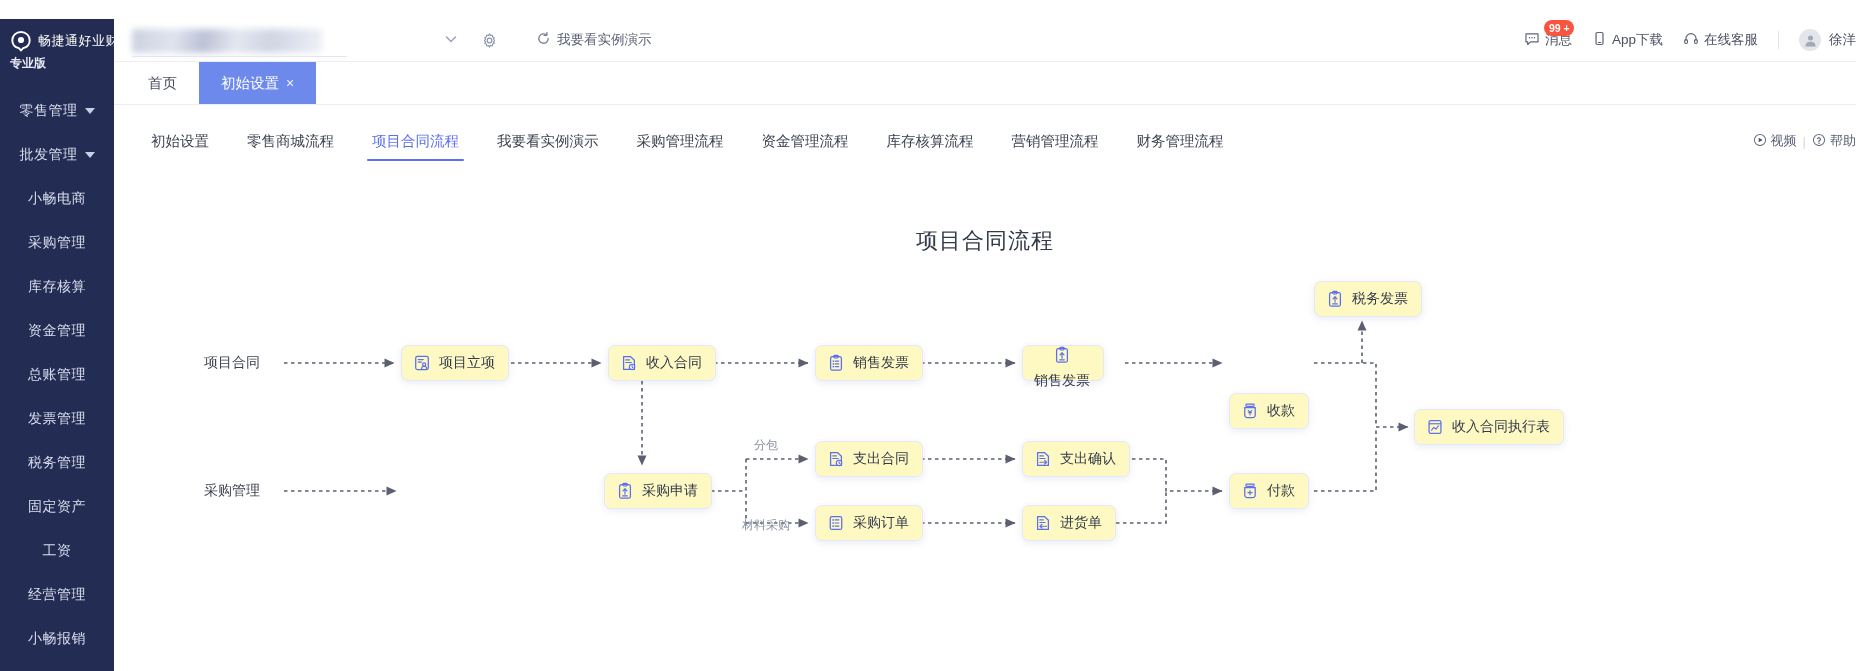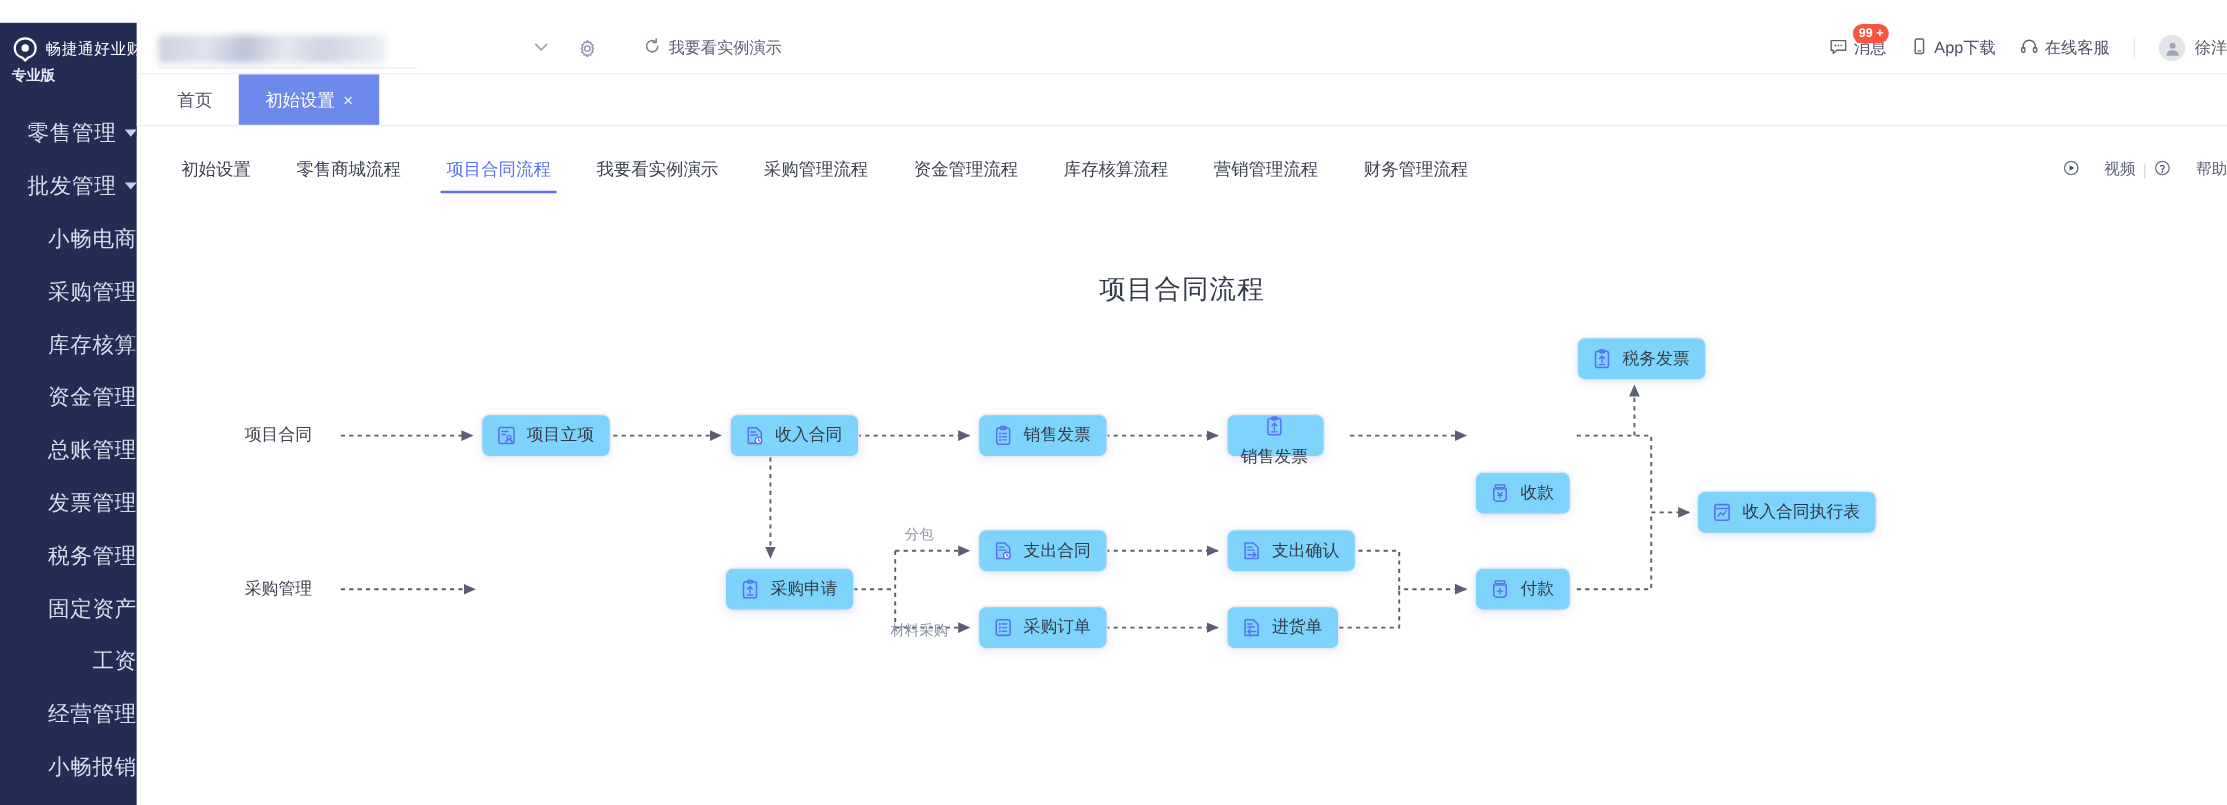--- a/index.html
+++ b/index.html
@@ -15,22 +15,22 @@
     position:absolute; left:0; top:19px; width:114px; height:652px;
     background:#232c52; color:#fff;
   }
   .logo-box{ height:62px; display:flex; flex-direction:column; justify-content:center; padding-left:8px; position:relative;}
   .logo-row{ display:flex; align-items:center; gap:4px;}
   .logo-mark{ width:26px;height:26px;flex:0 0 26px; display:flex;align-items:center;justify-content:center;}
   .logo-text{ font-size:13px; letter-spacing:.5px; white-space:nowrap; color:#fff; font-weight:500;}
   .logo-sub{ font-size:12px; color:#e9ecf7; margin-top:1px; padding-left:2px; font-weight:600;}
   .nav{ margin-top:8px; }
   .nav-item{
-    height:44px; display:flex; align-items:center; justify-content:flex-end;
-    font-size:18px; color:#d9deef; letter-spacing:.5px; cursor:pointer;
+    height:44px; display:flex; align-items:center; justify-content:center;
+    font-size:14px; color:#d9deef; letter-spacing:.5px; cursor:pointer;
     position:relative;
   }
   .nav-item .caret{
     margin-left:7px; width:0;height:0;border-left:5px solid transparent;
     border-right:5px solid transparent;border-top:6px solid #c9cfe6;
   }
 
   
   .topbar{
     position:absolute; left:114px; top:19px; right:0; height:43px;
@@ -85,36 +85,36 @@
   }
   .subtab.active{ color:#5b6ff0; }
   .subtab.active:after{
     content:""; position:absolute; left:14px; right:14px; bottom:8px; height:2.5px;
     background:#5b6ff0; border-radius:2px;
   }
   .subtabs-right{
     margin-left:auto; display:flex; align-items:center; gap:6px;
     font-size:13px; color:#5a6175; padding-right:0px; white-space:nowrap;
   }
-  .sr-item{ display:flex;align-items:center;gap:21px; cursor:pointer;}
+  .sr-item{ display:flex;align-items:center;gap:4px; cursor:pointer;}
   .sr-sep{ color:#d4d8e1; }
 
   
   .canvas{
     position:absolute; left:114px; top:169px; right:0; bottom:0;
     background:#fff; overflow:hidden;
   }
   .page-title{
     position:absolute; left:0; right:0; top:57px; text-align:center;
     font-size:22px; color:#333a4a; letter-spacing:1px;
   }
   .flow-svg{ position:absolute; left:0; top:0; width:1742px; height:502px; }
 
   .node{
-    position:absolute; height:36px; background:#7dd3fc;
+    position:absolute; height:36px; background:#fef9c3;
     border:1px solid #e6e8f2; border-radius:7px;
     box-shadow:0 2px 7px rgba(96,110,200,.13);
     display:flex; align-items:center; gap:8px; padding:0 13px 0 11px;
     font-size:14px; color:#333a4a; cursor:pointer; white-space:nowrap;
   }
   .node .ic{ width:18px;height:18px; flex:0 0 18px; display:flex;align-items:center;justify-content:center;}
   .rowlabel{
     position:absolute; font-size:14px; color:#3d4250; white-space:nowrap;
   }
   .edgelabel{

